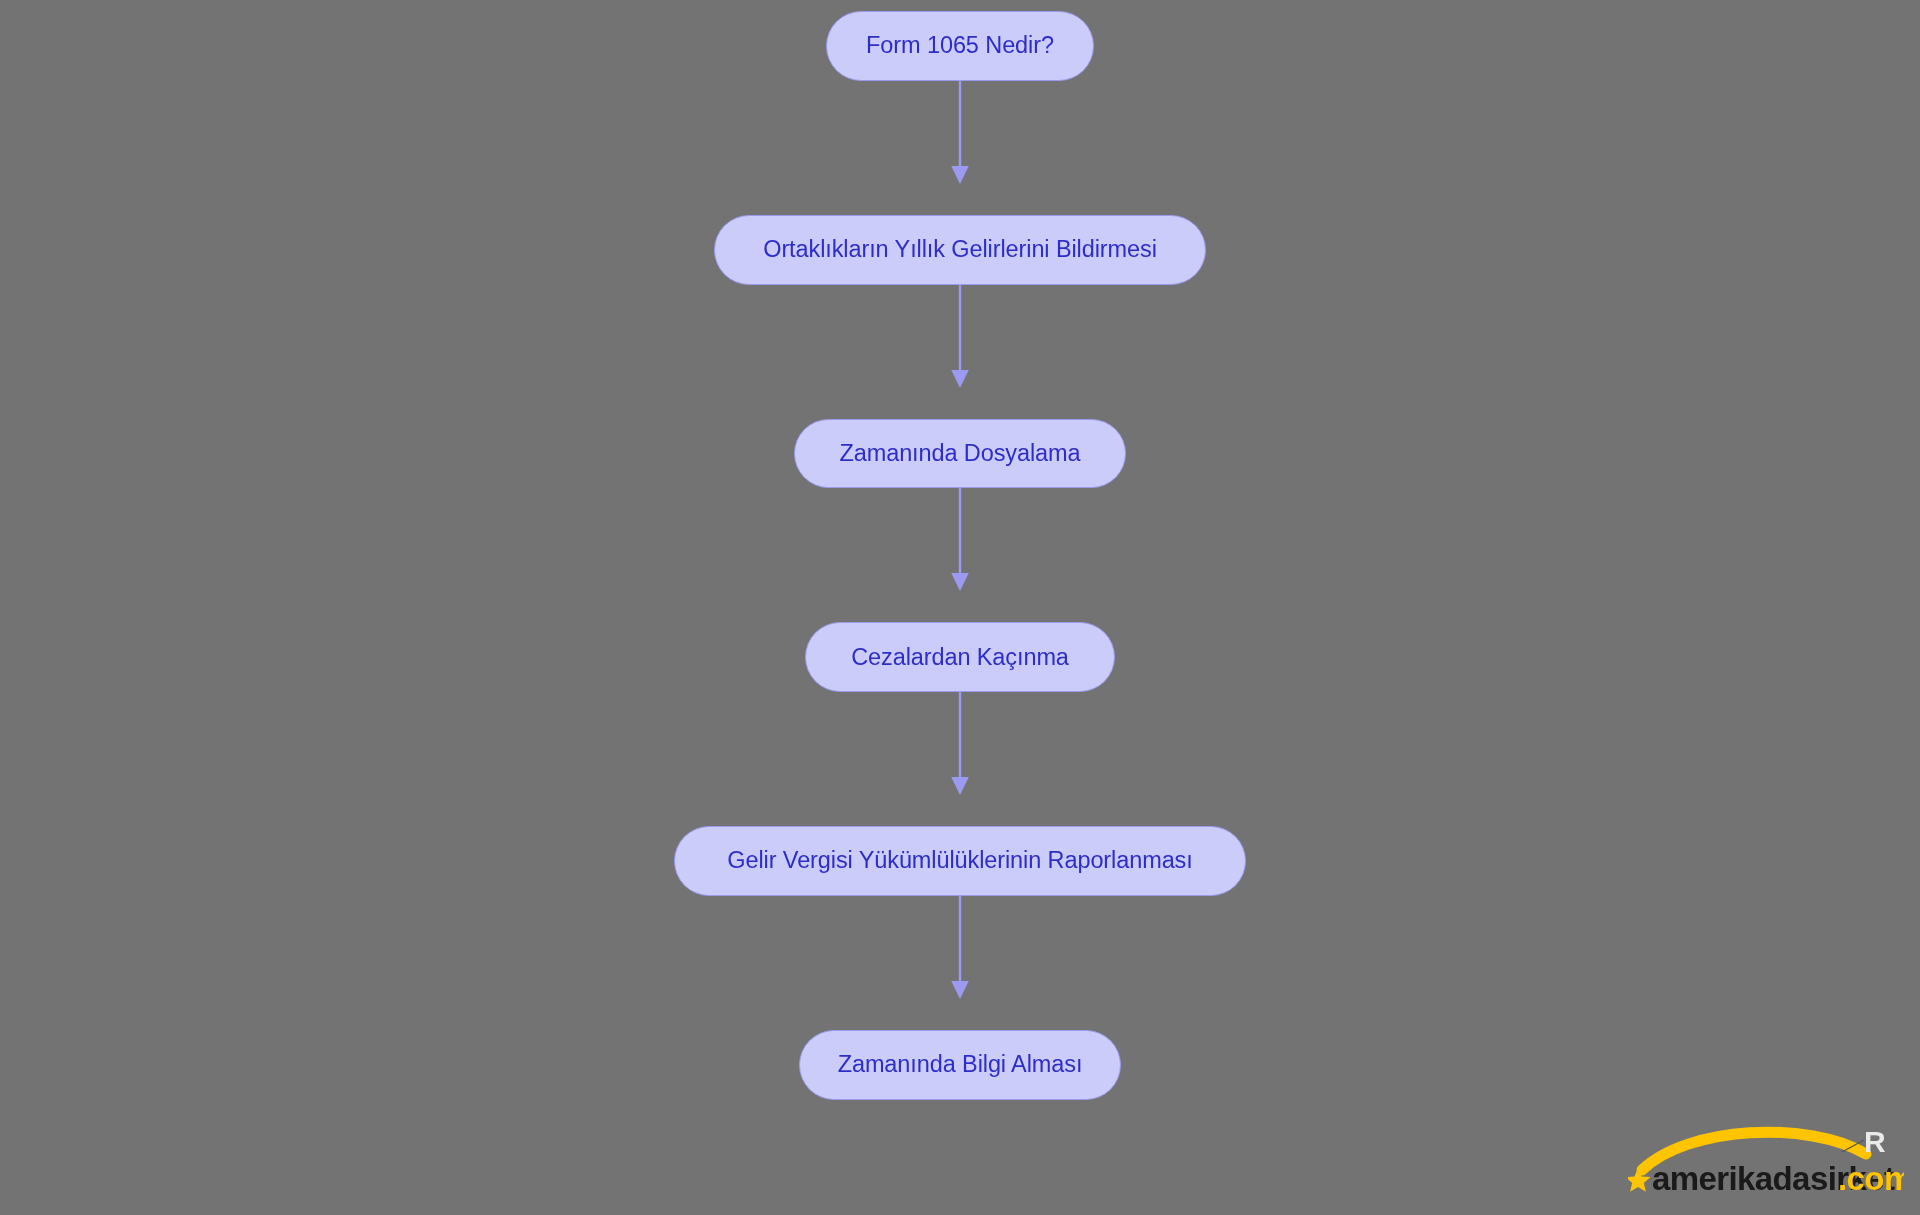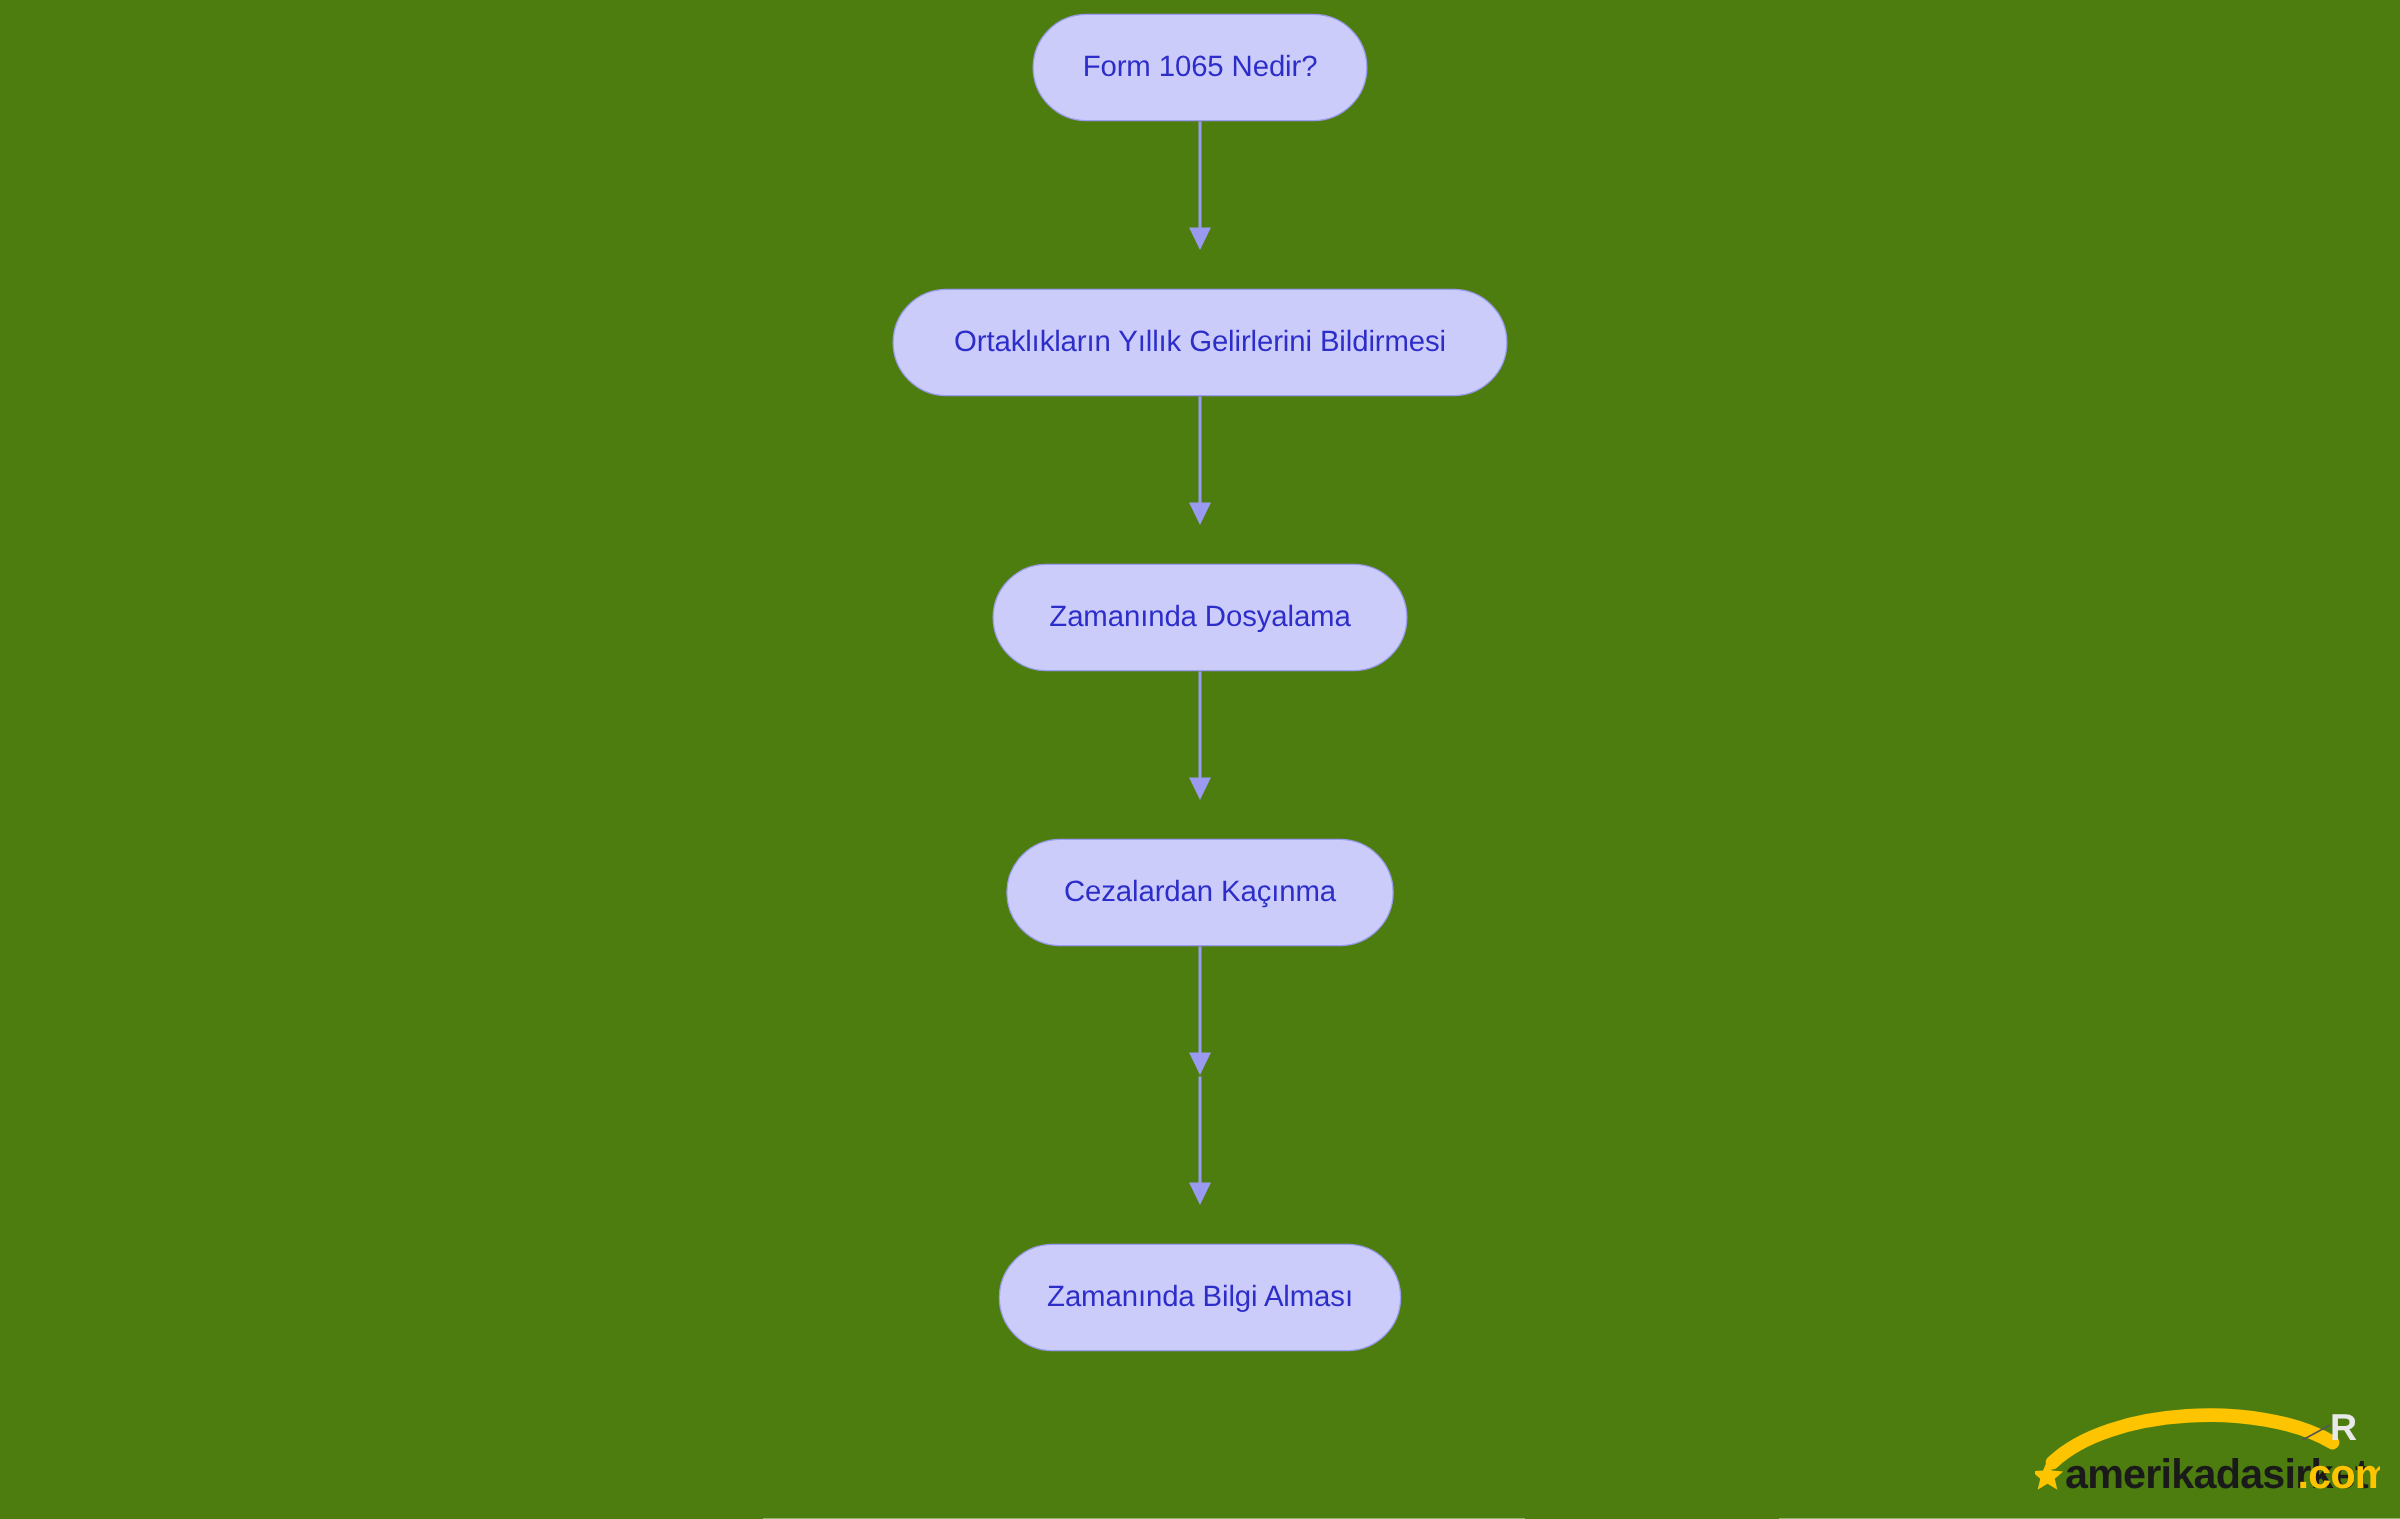--- a/index.html
+++ b/index.html
@@ -10,21 +10,21 @@
     height: 1215px;
     background: #ffffff;
     font-family: "Liberation Sans", "DejaVu Sans", sans-serif;
     overflow: hidden;
   }
 
   #flow-root {
     position: relative;
     width: 1920px;
     height: 1215px;
-    background: #4d7c0f;
+    background: #737373;
   }
 
   
   .flow-column {
     position: absolute;
     top: 0;
     left: 0;
     width: 1920px;
     height: 1100px;
     display: flex;
@@ -128,20 +128,23 @@
       <span class="node-label">Cezalardan Kaçınma</span>
     </div>
 
     <span class="flow-connector">
       <svg width="26" height="104" viewBox="0 0 26 104" xmlns="http://www.w3.org/2000/svg">
         <line x1="13" y1="0" x2="13" y2="88" stroke="#9a9bf0" stroke-width="2.4"></line>
         <polygon points="13,103 4.2,85 21.8,85" fill="#9a9bf0"></polygon>
       </svg>
     </span>
 
+    <div class="flow-node n4">
+      <span class="node-label">Gelir Vergisi Yükümlülüklerinin Raporlanması</span>
+    </div>
 
     <span class="flow-connector">
       <svg width="26" height="104" viewBox="0 0 26 104" xmlns="http://www.w3.org/2000/svg">
         <line x1="13" y1="0" x2="13" y2="88" stroke="#9a9bf0" stroke-width="2.4"></line>
         <polygon points="13,103 4.2,85 21.8,85" fill="#9a9bf0"></polygon>
       </svg>
     </span>
 
     <div class="flow-node n5">
       <span class="node-label">Zamanında Bilgi Alması</span>

